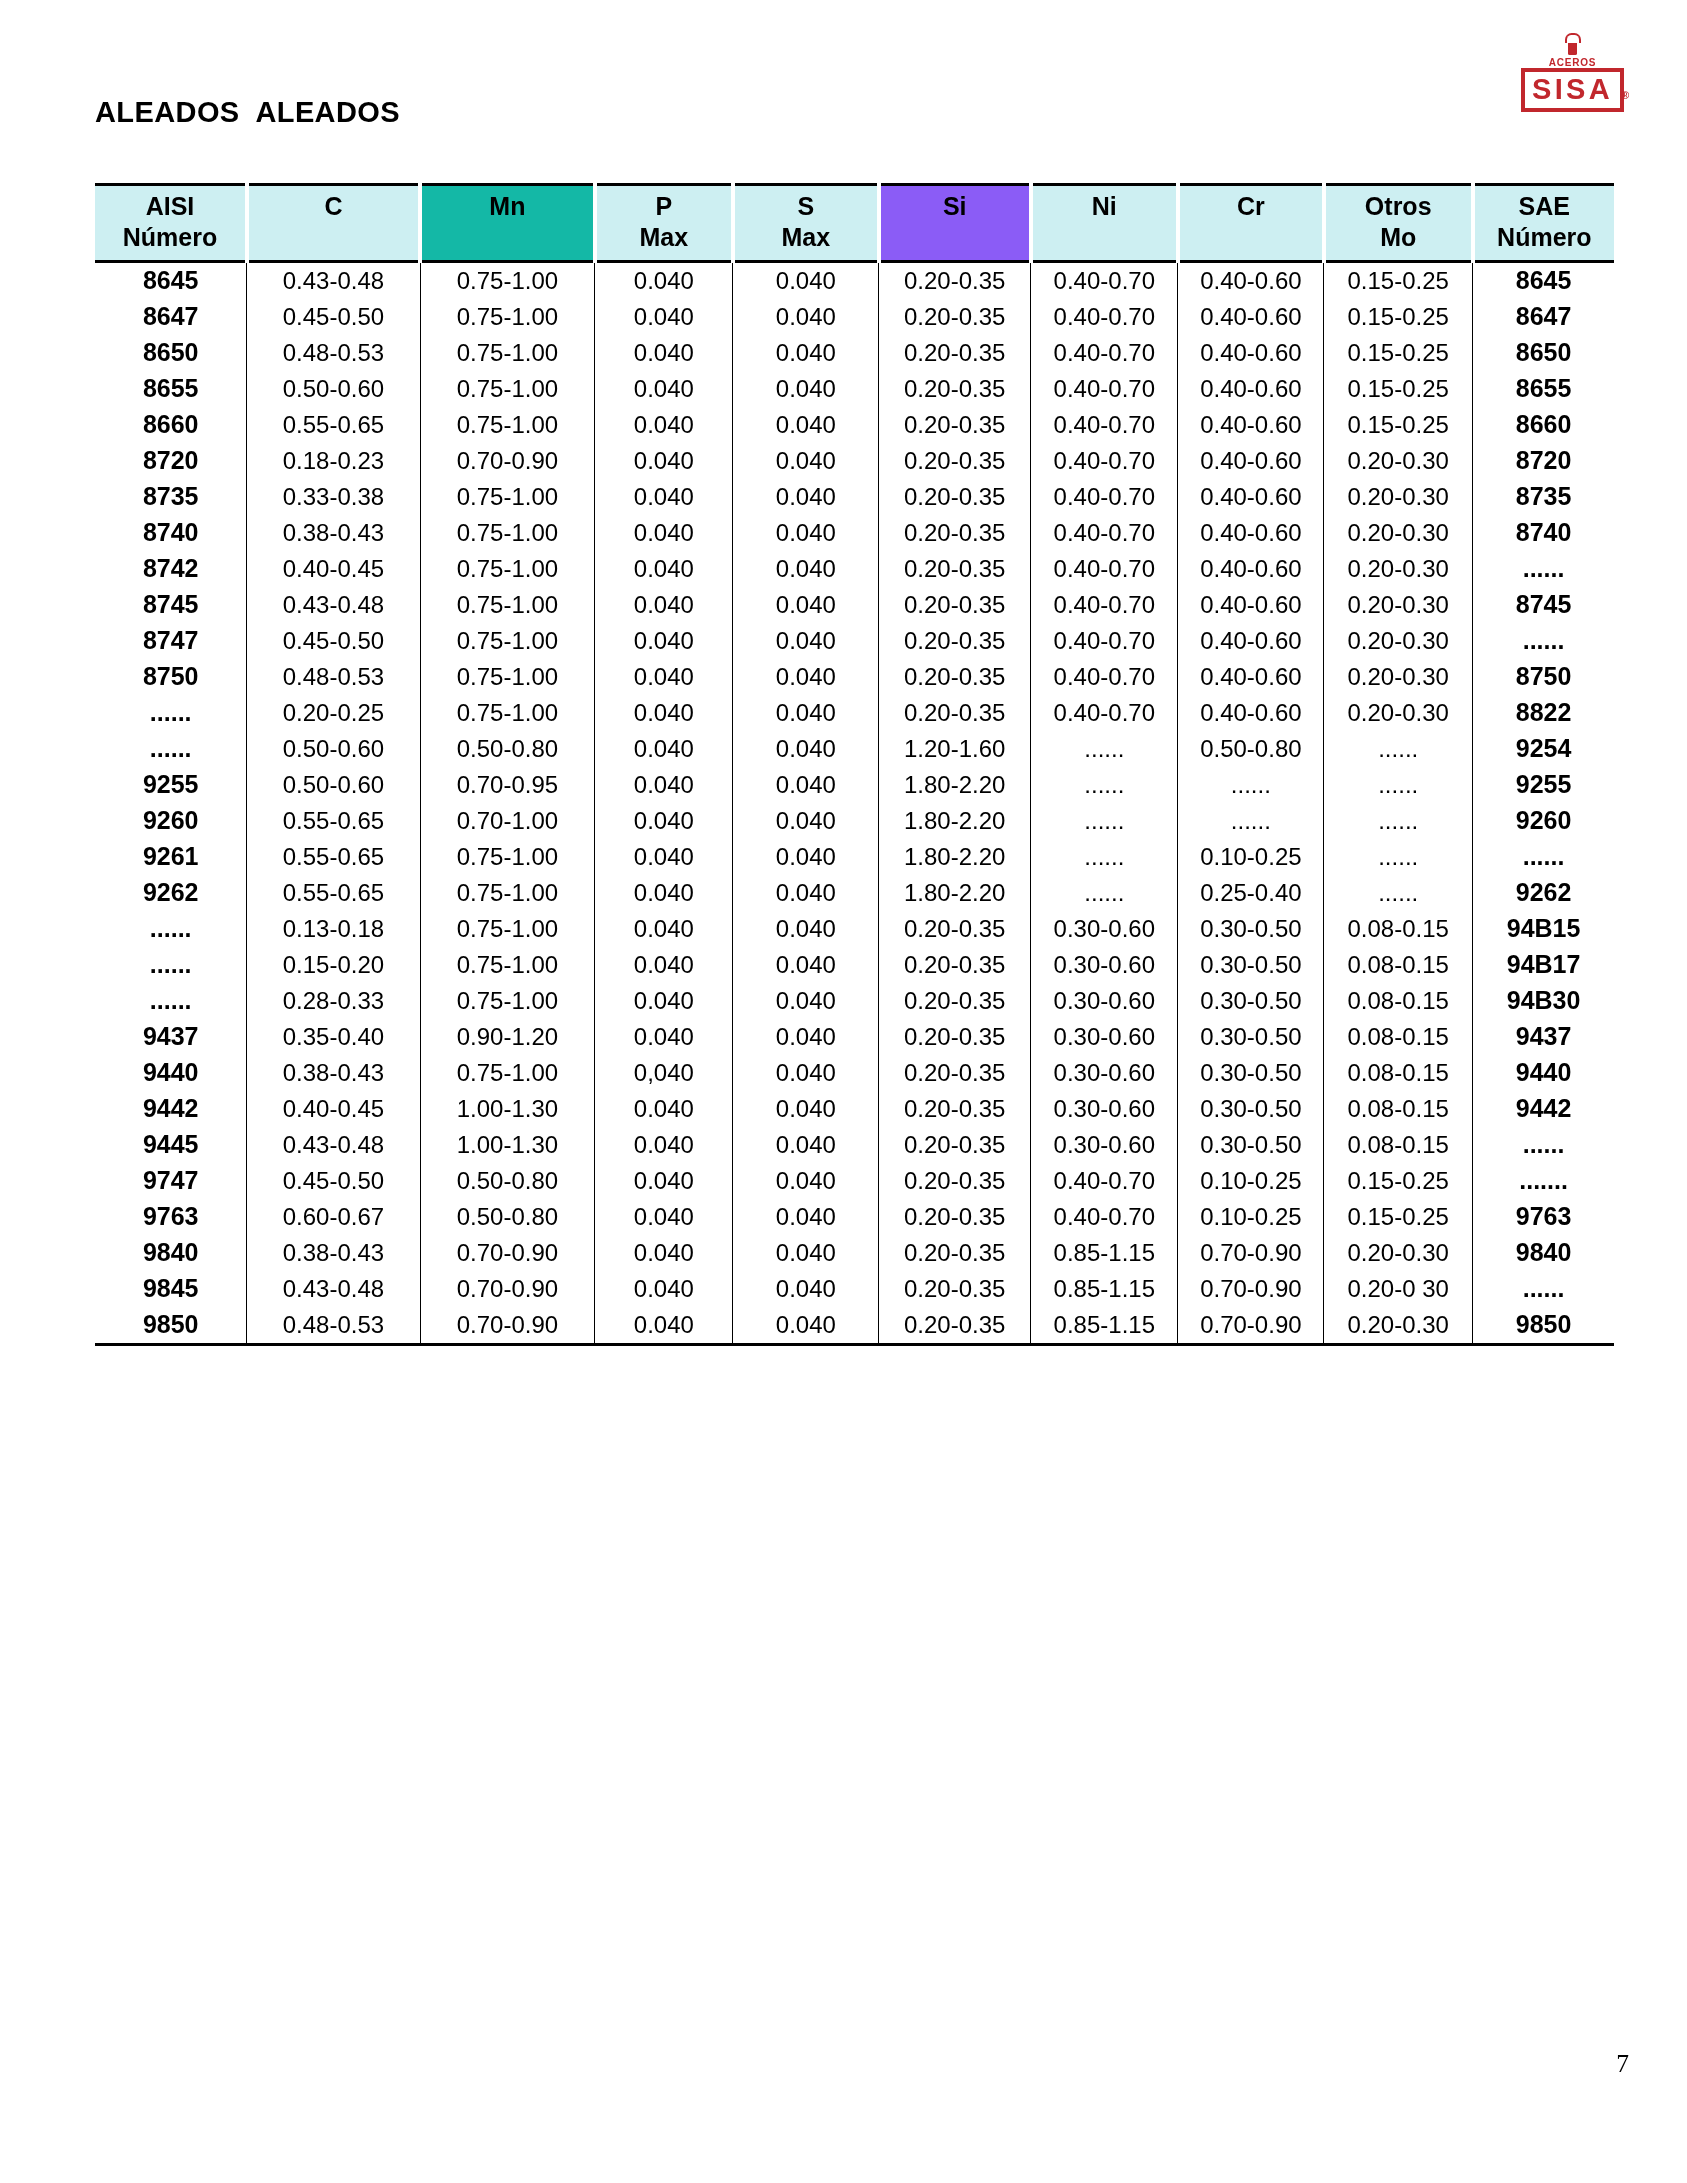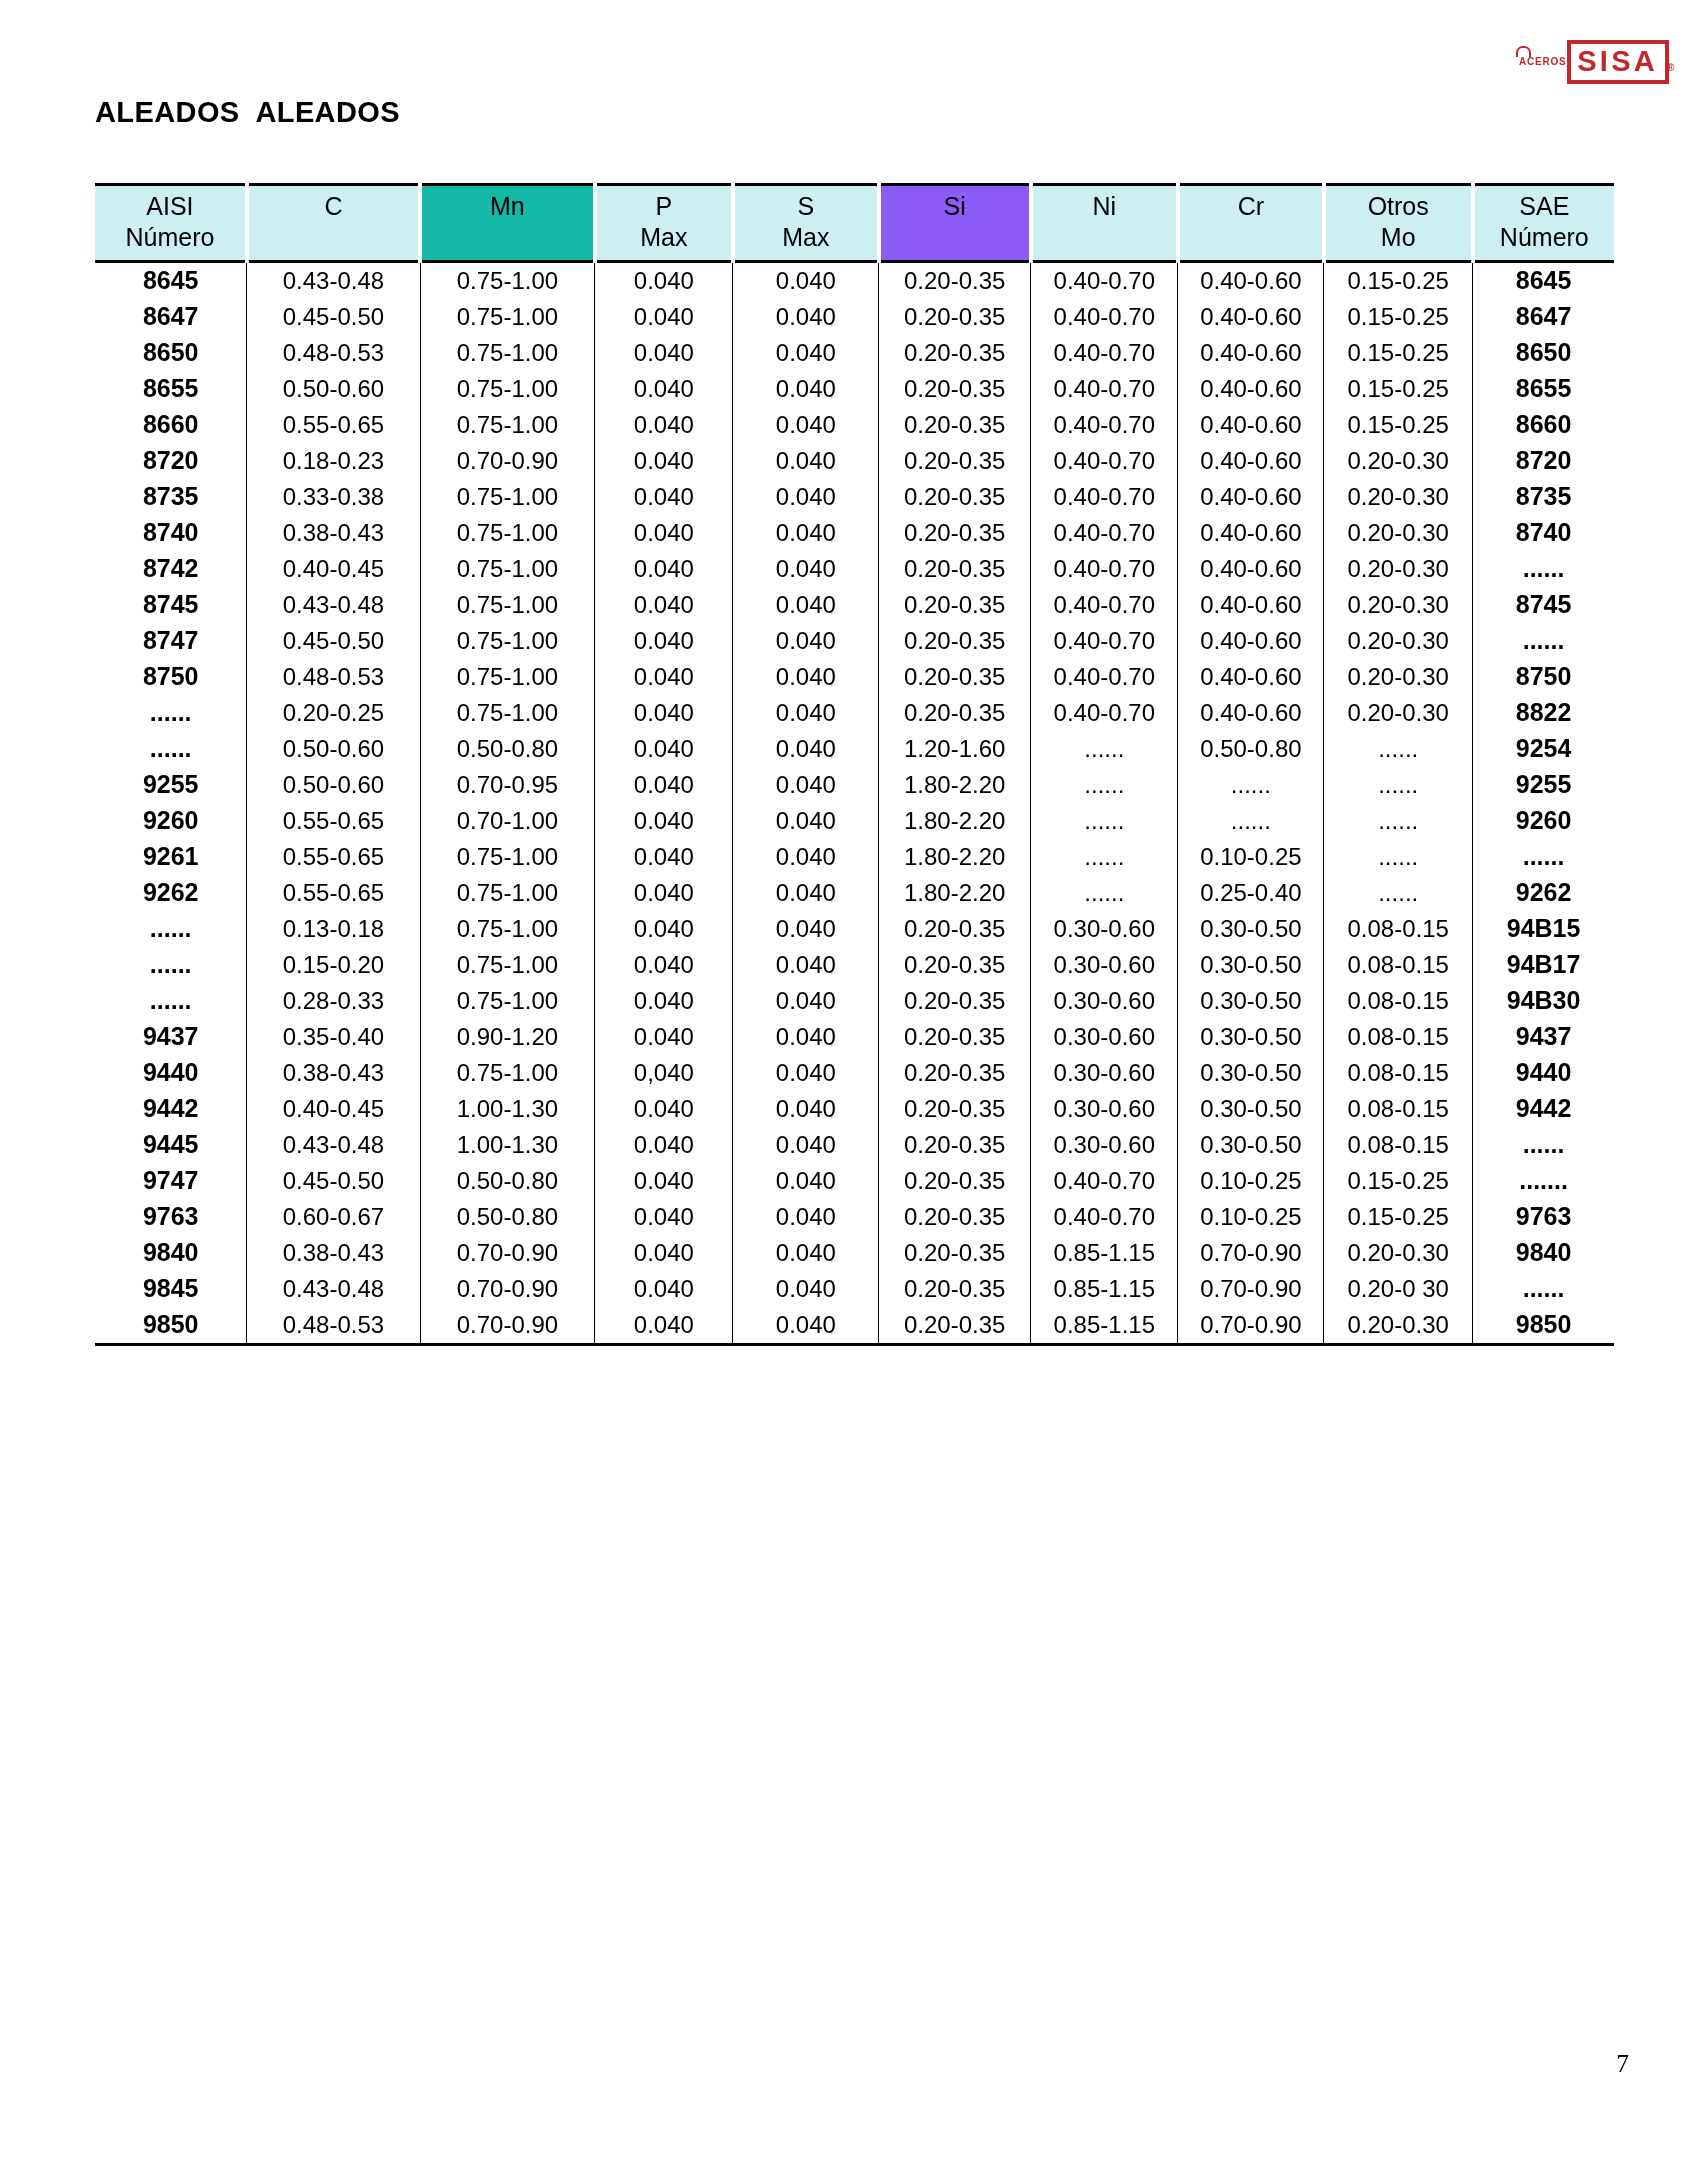--- a/index.html
+++ b/index.html
@@ -14,21 +14,21 @@
 
   .doc-title {
     position:absolute; left:95px; top:96px;
     font-size:29px; font-weight:bold; letter-spacing:0.4px;
     white-space:pre;
   }
 
   
   .logo {
     position:absolute; right:61px; top:40px; width:107px;
-    display:flex; flex-direction:row; align-items:center;
+    display:flex; flex-direction:column; align-items:center;
     color:#c1272d;
   }
   .logo-tool { width:8.2px; height:15px; background:#c1272d; border-radius:1.6px; position:relative; margin-bottom:1.6px; }
   .logo-tool::before {
     content:""; position:absolute; left:-3.3px; top:-7.4px;
     width:11.5px; height:8.2px; border:2.5px solid #c1272d; border-bottom:none;
     border-radius:6.6px 6.6px 0 0; background:#fff;
   }
   .logo-top { font-size:10px; font-weight:bold; letter-spacing:0.8px; line-height:11.5px; }
   .logo-box {
@@ -39,21 +39,21 @@
   }
   .logo-reg { position:absolute; right:-13px; bottom:-3.3px; font-size:10px; }
 
   
   .table-wrap { position:absolute; left:95px; right:73px; top:183px; }
   table {
     width:100%; border-collapse:collapse; table-layout:fixed;
     border-top:3.3px solid #000; border-bottom:3.3px solid #000;
   }
   thead th {
-    font-size:25px; font-weight:normal; vertical-align:top;
+    font-size:25px; font-weight:bold; vertical-align:top;
     padding:5px 0 6.6px 0; border-bottom:3.3px solid #000;
   }
   thead th:not(:first-child) { border-left:4.1px solid #ffffff; }
   .hline { line-height:31px; min-height:31px; text-align:center; }
   tbody td {
     height:36px; font-size:24px; text-align:center; padding:0;
     white-space:pre; overflow:hidden;
   }
   tbody td:not(:last-child) { border-right:1.6px solid #000; }
   td.col-aisi, td.col-sae { font-weight:bold; font-size:25px; }

